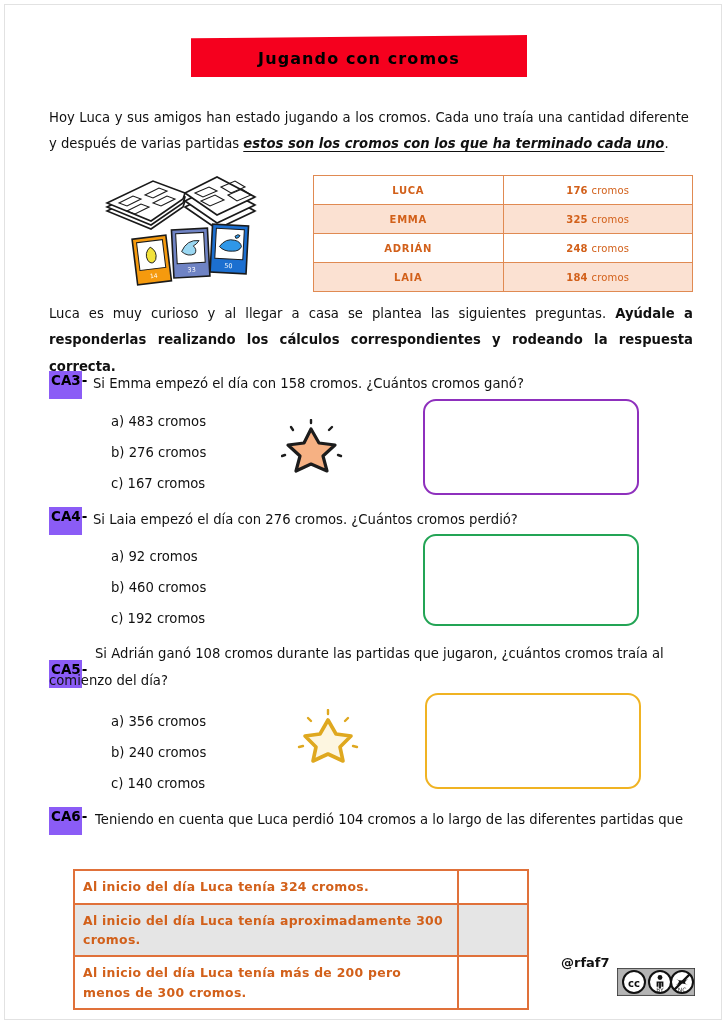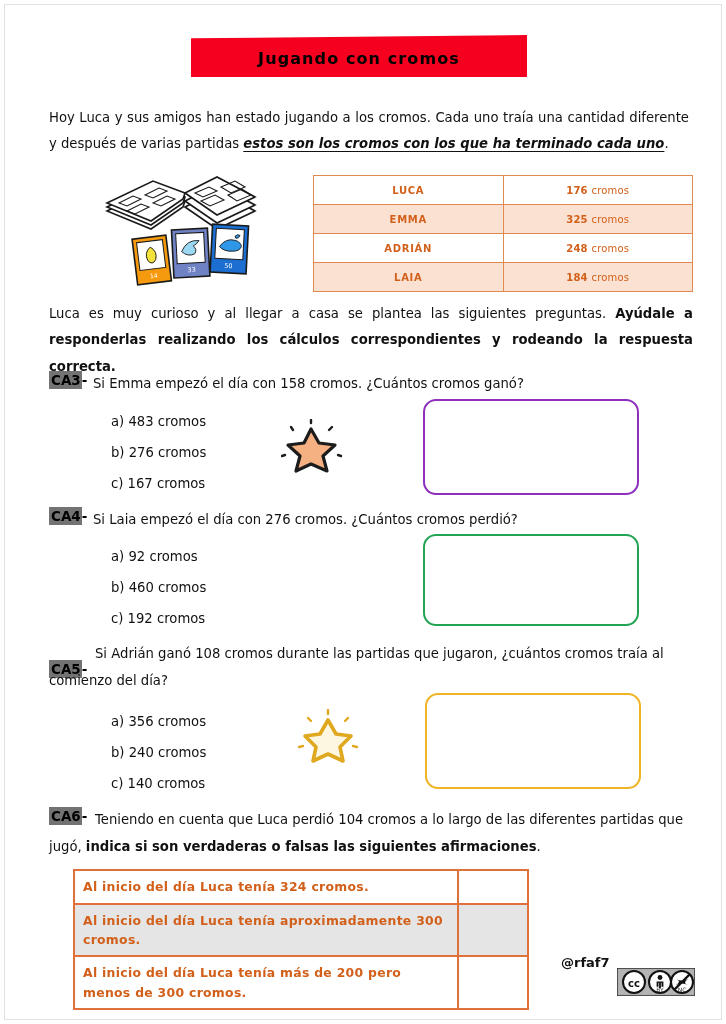--- a/index.html
+++ b/index.html
@@ -112,22 +112,22 @@
   
   .qtag {
     position: absolute;
     font-family: "DejaVu Sans", sans-serif;
     font-size: 13.5px;
     font-weight: bold;
     color: #000000;
     white-space: nowrap;
   }
   .qtag .hl {
-    background: #737373;
-    padding: 1px 1px 1px 2px;
+    background: #8b5cf6;
+    padding: 1px 1px 11px 2px;
   }
   .qtext {
     position: absolute;
     font-family: "DejaVu Sans", sans-serif;
     font-size: 13.2px;
     color: #111111;
     line-height: 2.0;
   }
   .opt {
     position: absolute;
@@ -351,23 +351,20 @@
       </g>
     </svg>
   </div>
 
   <div class="abox" style="left:420px; top:688px; width:216px; height:96px; border:2.2px solid #f0b323;"></div>
 
   <div class="qtag" style="left:44px; top:803px;">
     <span class="hl">CA6</span><span>-</span>
   </div>
   <div class="qtext" style="left:90px; top:802px; width:598px;">Teniendo en cuenta que Luca perdió 104 cromos a lo largo de las diferentes partidas que</div>
-  <div class="qtext" style="left:44px; top:829px; width:620px;">
-    <span>jugó, </span><b>indica si son verdaderas o falsas las siguientes afirmaciones</b><span>.</span>
-  </div>
 
   <table class="tf-table">
     <tbody>
       <tr class="r1">
         <td>Al inicio del día Luca tenía 324 cromos.</td>
         <td class="mark"></td>
       </tr>
       <tr class="alt r2">
         <td>Al inicio del día Luca tenía aproximadamente 300 cromos.</td>
         <td class="mark"></td>

